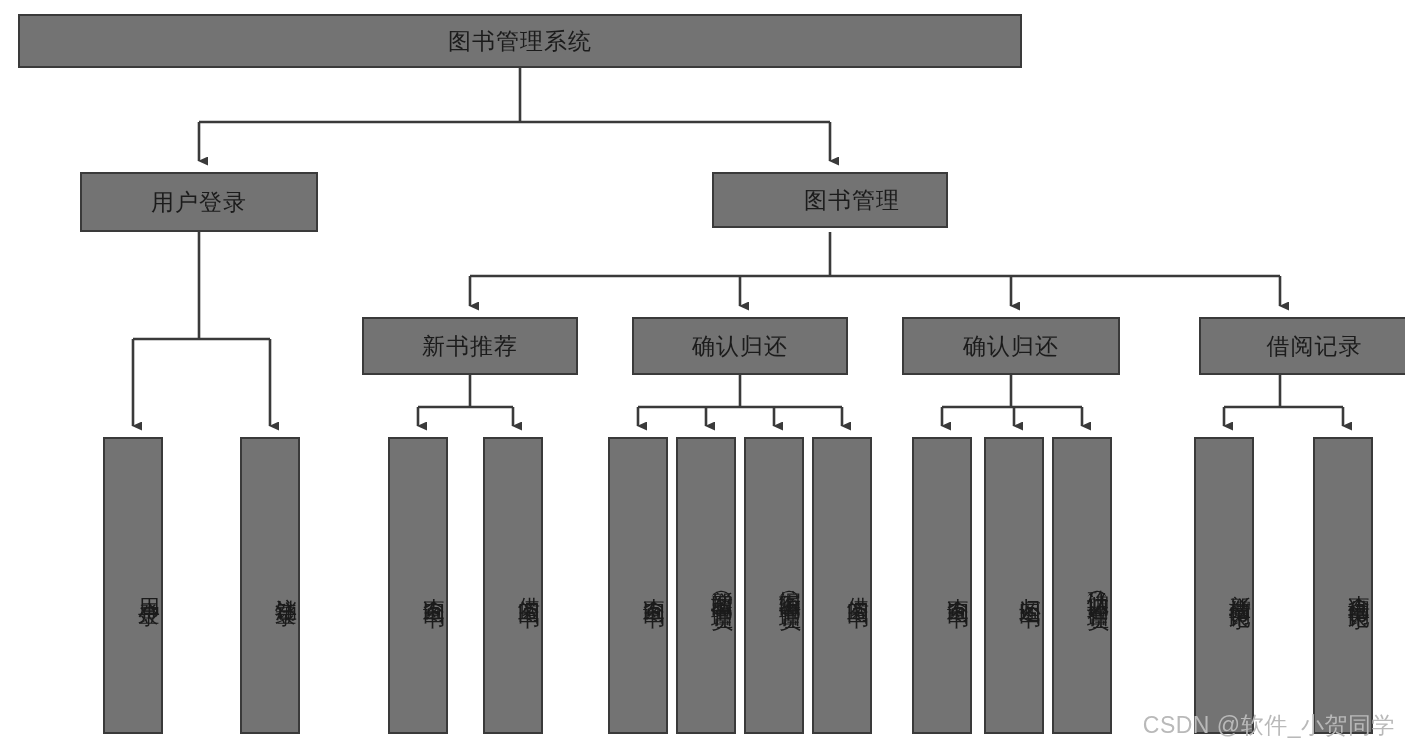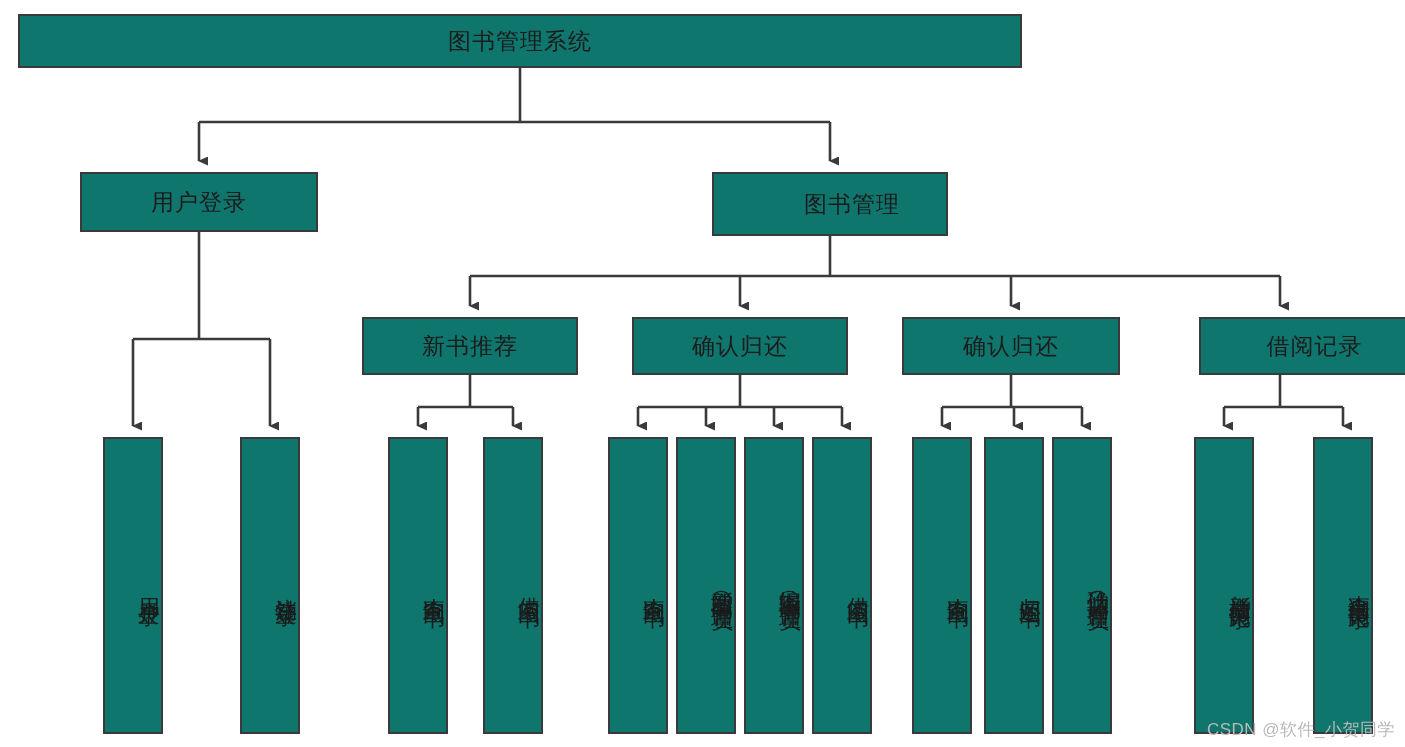--- a/index.html
+++ b/index.html
@@ -14,21 +14,21 @@
     position: relative;
     width: 1405px;
     height: 747px;
     background: #ffffff;
     overflow: hidden;
   }
   .node {
     position: absolute;
     box-sizing: border-box;
     border: 2px solid #3a3a3a;
-    background: #0f766e;
+    background: #737373;
     display: flex;
     align-items: center;
     justify-content: center;
     color: #1b1b1b;
   }
   .node.horizontal {
     font-size: 23px;
     letter-spacing: 1px;
   }
   .node.vertical {
@@ -52,21 +52,21 @@
     left: 0;
     top: 0;
     width: 1405px;
     height: 747px;
     pointer-events: none;
   }
   .watermark {
     position: absolute;
     right: 10px;
     bottom: 6px;
-    font-size: 17px;
+    font-size: 23px;
     color: #b9b9b9;
     letter-spacing: 0.5px;
     white-space: nowrap;
   }
 </style>
 </head>
 <body>
 
 <div id="canvas">
   <svg id="edges" viewBox="0 0 1405 747" xmlns="http://www.w3.org/2000/svg">
@@ -117,21 +117,21 @@
       </div>
       <div class="node horizontal" style="left: 80px; top: 172px; width: 238px; height: 60px;">
         <span class="htext">用户登录</span>
       </div>
       <div class="node vertical" style="left: 103px; top: 437px; width: 60px; height: 297px;">
         <span class="vtext">用户登录</span>
       </div>
       <div class="node vertical" style="left: 240px; top: 437px; width: 60px; height: 297px;">
         <span class="vtext">注销登录</span>
       </div>
-      <div class="node horizontal" style="left: 712px; top: 172px; width: 236px; height: 64px; padding-left: 44px;">
+      <div class="node horizontal" style="left: 712px; top: 172px; width: 236px; height: 56px; padding-left: 44px;">
         <span class="htext">图书管理</span>
       </div>
       <div class="node horizontal" style="left: 362px; top: 317px; width: 216px; height: 58px; justify-content: center;">
         <span class="htext">新书推荐</span>
       </div>
       <div class="node vertical" style="left: 388px; top: 437px; width: 60px; height: 297px;">
         <span class="vtext">查询图书</span>
       </div>
       <div class="node vertical" style="left: 483px; top: 437px; width: 60px; height: 297px;">
         <span class="vtext">借阅图书</span>

